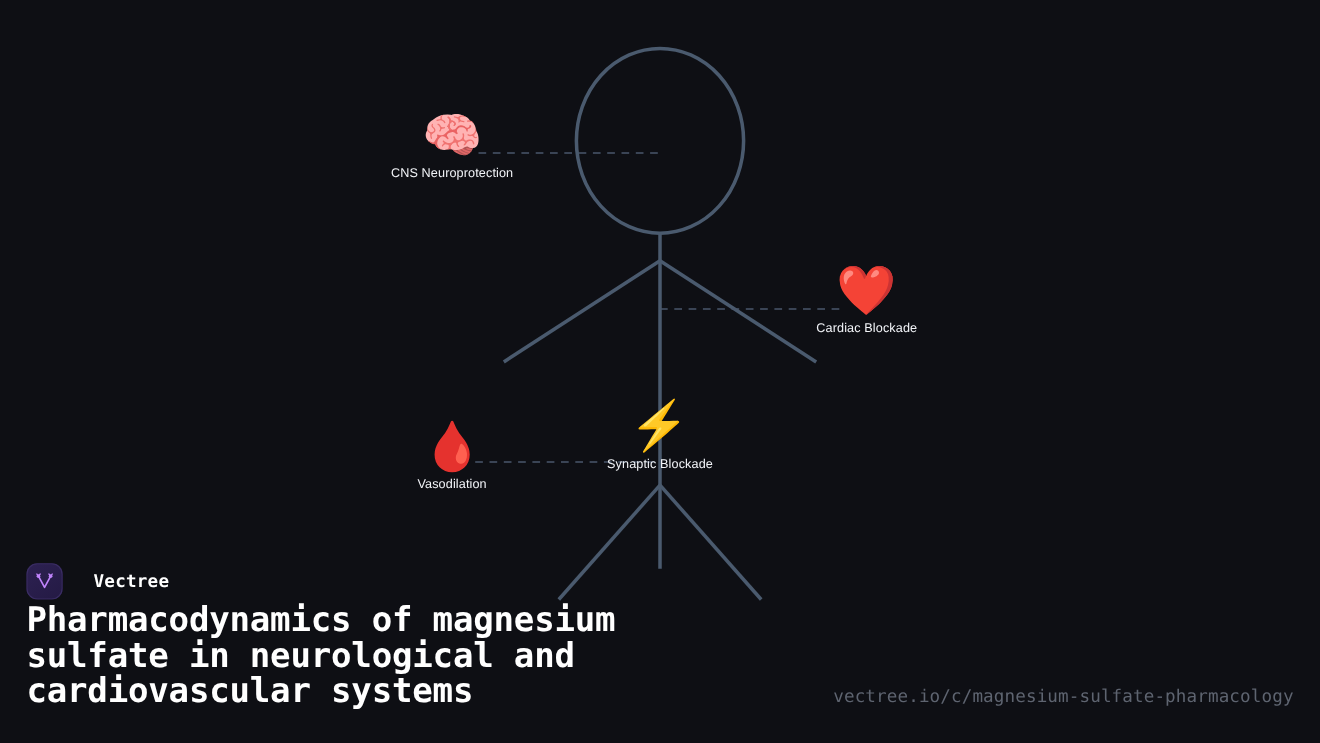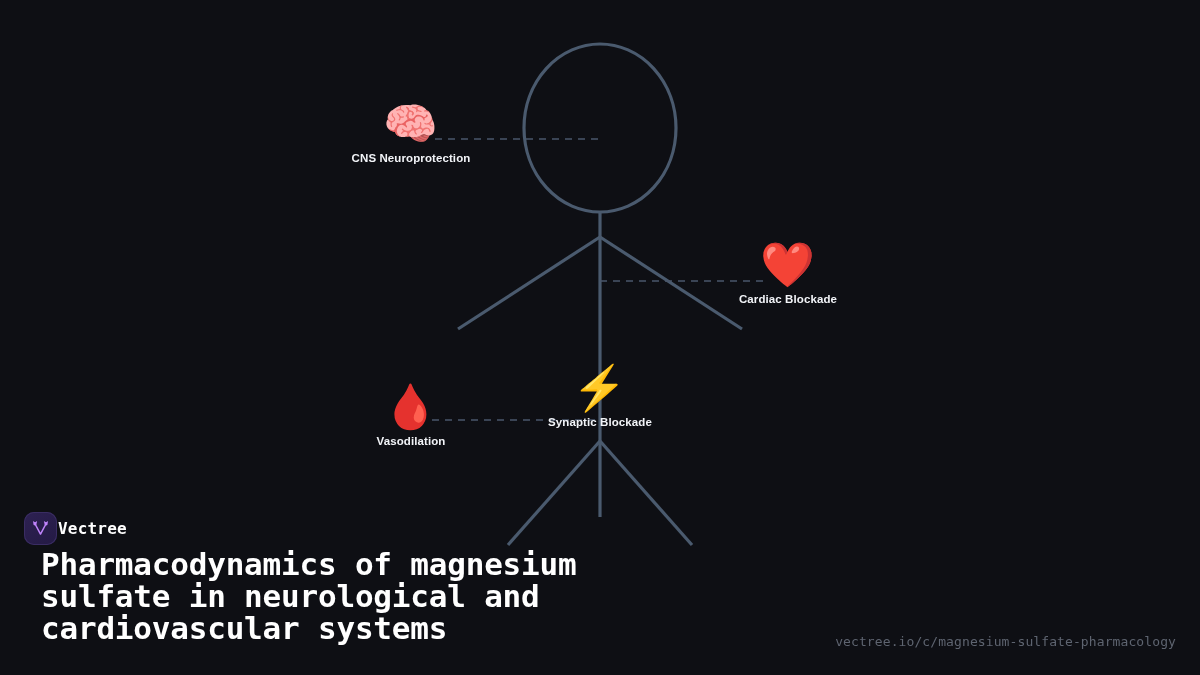--- a/index.html
+++ b/index.html
@@ -46,39 +46,39 @@
     height: 48px;
     display: flex;
     align-items: center;
     justify-content: center;
     user-select: none;
   }
   .node-label {
     margin-top: 4px;
     font-family: "Liberation Sans", sans-serif;
     font-size: 11.5px;
-    font-weight: bold;
+    font-weight: normal;
     color: #f2f4f8;
     letter-spacing: 0.1px;
     white-space: nowrap;
   }
 
   #node-cns      { left: 411px; top: 100px; }
   #node-cardiac  { left: 788px; top: 241px; }
   #node-vaso     { left: 411px; top: 383px; }
   #node-synaptic { left: 600px; top: 364px; }
 
   
   #brand-row {
     position: absolute;
     left: 24px;
     top: 512px;
     display: flex;
     align-items: center;
-    gap: 1px;
+    gap: 28px;
   }
   #brand-logo {
     width: 33px;
     height: 33px;
     border-radius: 10px;
     background: linear-gradient(145deg, #2d2152 0%, #241a44 100%);
     display: flex;
     align-items: center;
     justify-content: center;
     box-shadow: 0 0 0 1px #3a2d63 inset;
@@ -96,32 +96,30 @@
     left: 24px;
     top: 548px;
     width: 760px;
     font-family: "DejaVu Sans Mono", "Liberation Mono", monospace;
     font-size: 31px;
     font-weight: bold;
     line-height: 32px;
     color: #ffffff;
     letter-spacing: -0.2px;
     white-space: pre-line;
-    margin-left: 17px;
   }
 
   #page-url {
     position: absolute;
     right: 24px;
     top: 623px;
     font-family: "DejaVu Sans Mono", "Liberation Mono", monospace;
-    font-size: 13px;
+    font-size: 16px;
     color: #5e6470;
     letter-spacing: 0.1px;
-    margin-top: 11px;
   }
 </style>
 </head>
 <body>
 
 <div id="stage">
 
   <svg id="figure-svg" viewBox="0 0 1200 675">
     <g>
 

